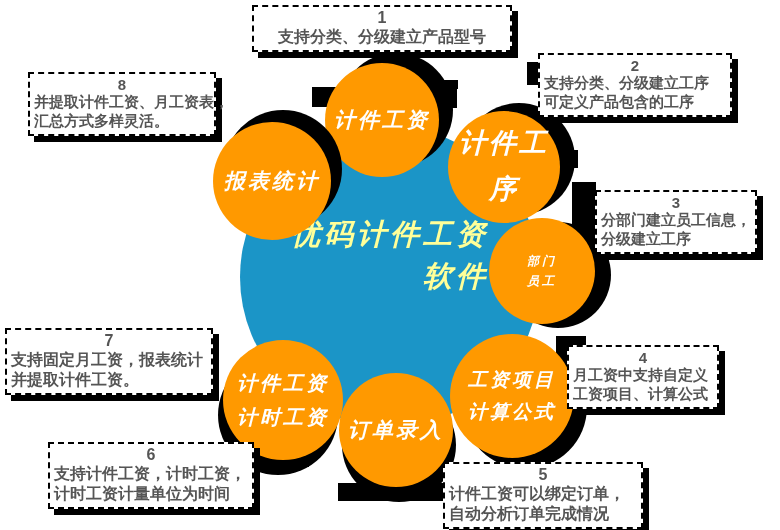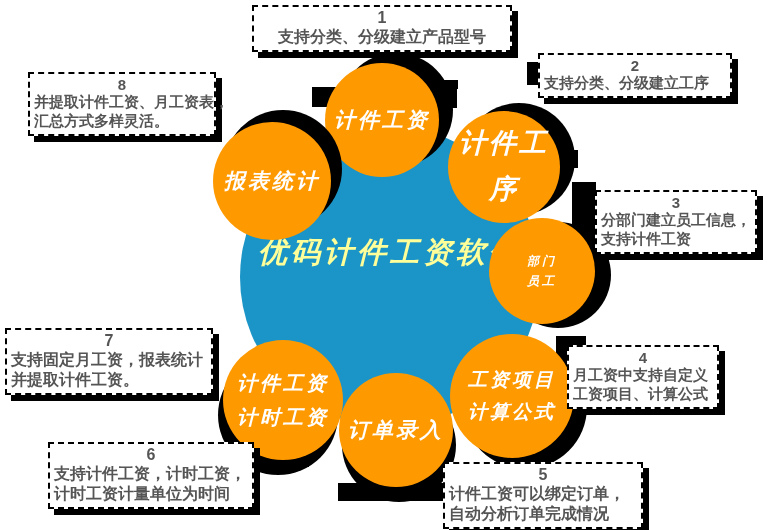--- a/index.html
+++ b/index.html
@@ -2,21 +2,21 @@
 <html><head>
 <meta charset="utf-8">
 <style>
   html,body{margin:0;padding:0;background:#fff;}
   #stage{position:relative;width:780px;height:530px;background:#ffffff;overflow:hidden;
          font-family:"Liberation Sans","DejaVu Sans",sans-serif;}
   .frag{position:absolute;background:#000;z-index:1;}
   .hub{position:absolute;left:240px;top:127px;width:300px;height:300px;border-radius:50%;
        background:#1B95C7;z-index:2;display:flex;flex-direction:column;align-items:center;
        justify-content:center;padding-bottom:0;box-sizing:border-box;}
-  .hub-inner{display:flex;flex-direction:row;align-items:flex-end;transform:translateY(-22px);font-family:Liberation Mono, monospace;}
+  .hub-inner{display:flex;flex-direction:column;align-items:flex-end;transform:translateY(-22px);}
   .hub-line{color:#FFFF99;font-weight:bold;font-style:italic;font-size:29px;
             letter-spacing:4px;line-height:1.45;text-align:center;}
   .node{position:absolute;border-radius:50%;background:#FF9900;z-index:3;display:flex;
         flex-direction:column;align-items:center;justify-content:center;color:#ffffff;
         font-weight:bold;font-style:italic;text-align:center;line-height:1.7;}
   .node span{display:block;letter-spacing:3px;}
   .callout{position:absolute;background:#ffffff;border:2px dashed #000;z-index:5;
            box-shadow:6px 6px 0 #000;box-sizing:border-box;padding:2px 4px 3px 4px;
            color:#555555;font-weight:bold;}
   .co-num{text-align:center;line-height:1.15;}
@@ -78,26 +78,27 @@
   </div>
 
   <div class="callout co-center" style="left:252px;top:5px;width:260px;font-size:16px;">
     <div class="co-num">1</div>
     <div class="co-line">支持分类、分级建立产品型号</div>
   </div>
 
   <div class="callout" style="left:538px;top:53px;width:194px;font-size:15px;">
     <div class="co-num">2</div>
     <div class="co-line">支持分类、分级建立工序</div>
+    <div class="co-line">可定义产品包含的工序</div>
   </div>
 
   <div class="callout" style="left:595px;top:190px;width:162px;font-size:15px;">
     <div class="co-num">3</div>
     <div class="co-line">分部门建立员工信息，</div>
-    <div class="co-line">支持计件工资</div>
+    <div class="co-line">分级建立工序</div>
   </div>
 
   <div class="callout" style="left:567px;top:345px;width:152px;font-size:15px;">
     <div class="co-num">4</div>
     <div class="co-line">月工资中支持自定义</div>
     <div class="co-line">工资项目、计算公式</div>
   </div>
 
   <div class="callout" style="left:443px;top:462px;width:200px;font-size:16px;">
     <div class="co-num">5</div>

